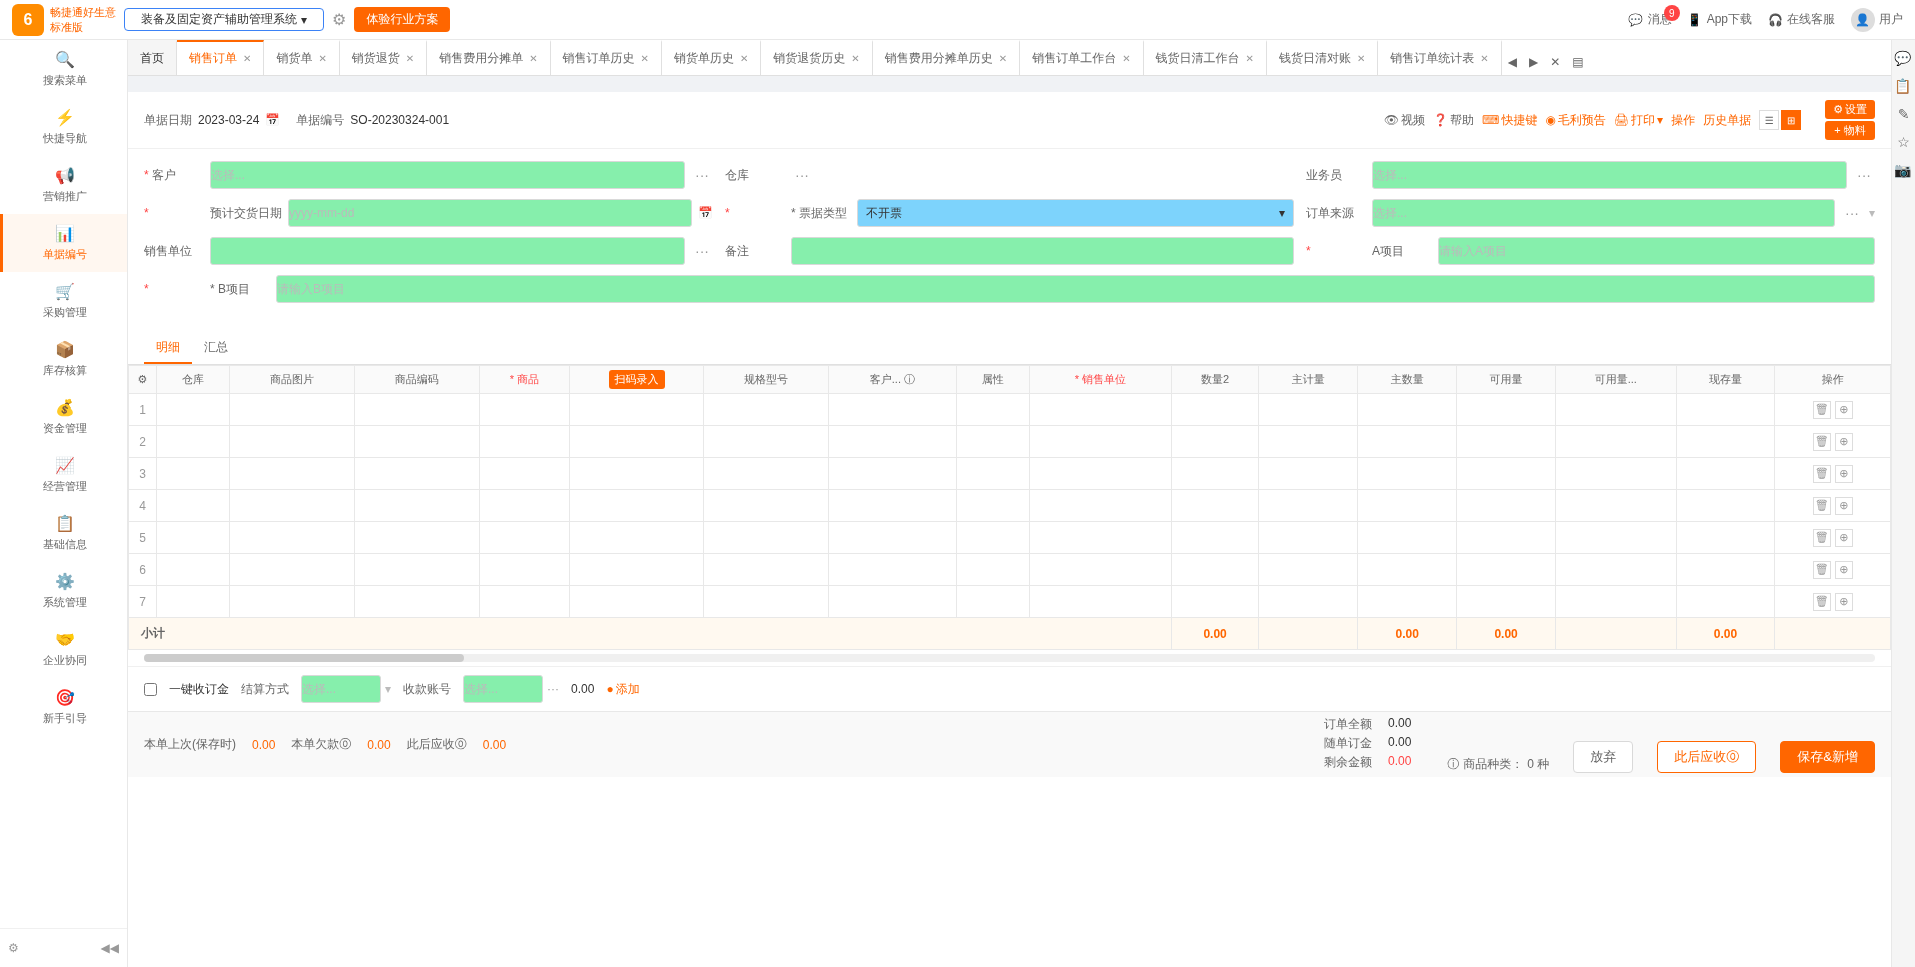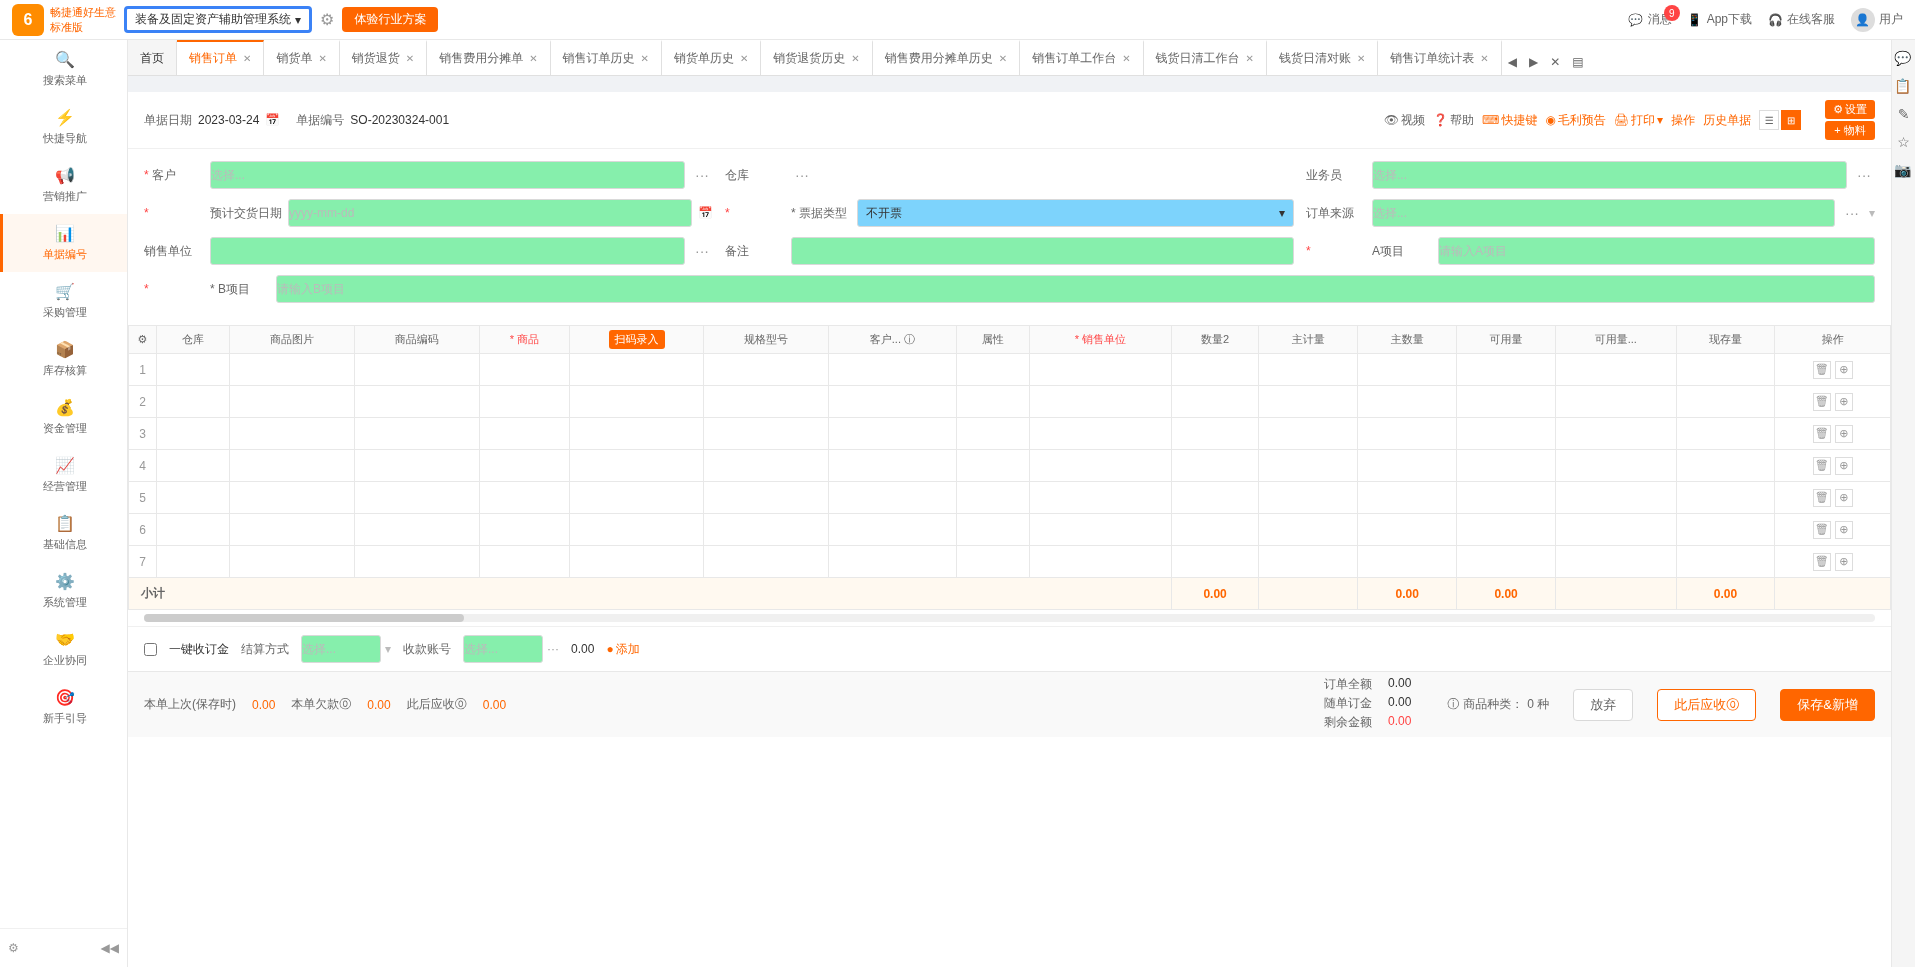--- a/index.html
+++ b/index.html
@@ -12,21 +12,21 @@
       display: flex;
       align-items: center;
       padding: 0 12px;
       border-bottom: 1px solid #e8e8e8;
       justify-content: space-between;
     }
     .top-bar-left { display: flex; align-items: center; gap: 8px; }
     .logo-area { display: flex; align-items: center; gap: 6px; }
     .logo-icon { width: 32px; height: 32px; background: #ff8c00; border-radius: 6px; display: flex; align-items: center; justify-content: center; color: #fff; font-size: 16px; font-weight: bold; }
     .logo-text { font-size: 11px; color: #ff6600; line-height: 1.3; }
-    .system-dropdown { display: flex; align-items: center; gap: 4px; cursor: pointer; padding: 2px 8px; border: 3px solid #3b82f6; border-radius: 4px; }
+    .system-dropdown { display: flex; align-items: center; gap: 4px; cursor: pointer; padding: 2px 16px; border: 1px solid #3b82f6; border-radius: 4px; }
     .top-btn-orange { background: #ff6600; color: #fff; border: none; padding: 4px 12px; border-radius: 4px; cursor: pointer; font-size: 12px; }
     .top-bar-right { display: flex; align-items: center; gap: 16px; font-size: 12px; color: #666; }
     .msg-btn { display: flex; align-items: center; gap: 4px; cursor: pointer; position: relative; }
     .badge { background: #ff4444; color: #fff; border-radius: 50%; width: 16px; height: 16px; font-size: 10px; display: flex; align-items: center; justify-content: center; position: absolute; top: -6px; right: -8px; }
 
     
     .main-layout { display: flex; height: calc(967px - 40px); }
 
     
     .sidebar { width: 128px; background: #fff; border-right: 1px solid #e8e8e8; display: flex; flex-direction: column; }
@@ -397,20 +397,24 @@
           </div>
         </div>
 
         <div style="display:flex;align-items:center;gap:6px;margin-bottom:10px;">
           <span class="field-label" style="color:#ff4444;">*</span>
           <span class="field-label">* B项目</span>
           <input class="field-input" type="text" style="width: 320px;" placeholder="请输入B项目">
         </div>
       </div>
 
+      <div class="inner-tabs">
+        <div class="inner-tab active">明细</div>
+        <div class="inner-tab">汇总</div>
+      </div>
 
       <div class="table-wrap">
         <table>
           <thead>
             <tr>
               <th style="width:28px;">⚙</th>
               <th>仓库</th>
               <th>商品图片</th>
               <th>商品编码</th>
               <th style="color:#ff4444;">* 商品</th>
@@ -640,21 +644,21 @@
 
       <div class="status-bar">
         <div style="display:flex;align-items:center;gap:16px;">
           <span>本单上次(保存时)</span>
           <span style="color:#ff6600;">0.00</span>
           <span>本单欠款⓪</span>
           <span style="color:#ff6600;">0.00</span>
           <span>此后应收⓪</span>
           <span style="color:#ff6600;">0.00</span>
         </div>
-        <div style="display:flex;align-items:center;gap:24px;">
+        <div style="display:flex;align-items:flex-end;gap:24px;">
           <div class="order-summary">
             <div>
                 <span class="label">订单全额</span>
                 <span class="value">0.00</span>
               </div>
             <div>
                 <span class="label">随单订金</span>
                 <span class="value">0.00</span>
               </div>
             <div>

